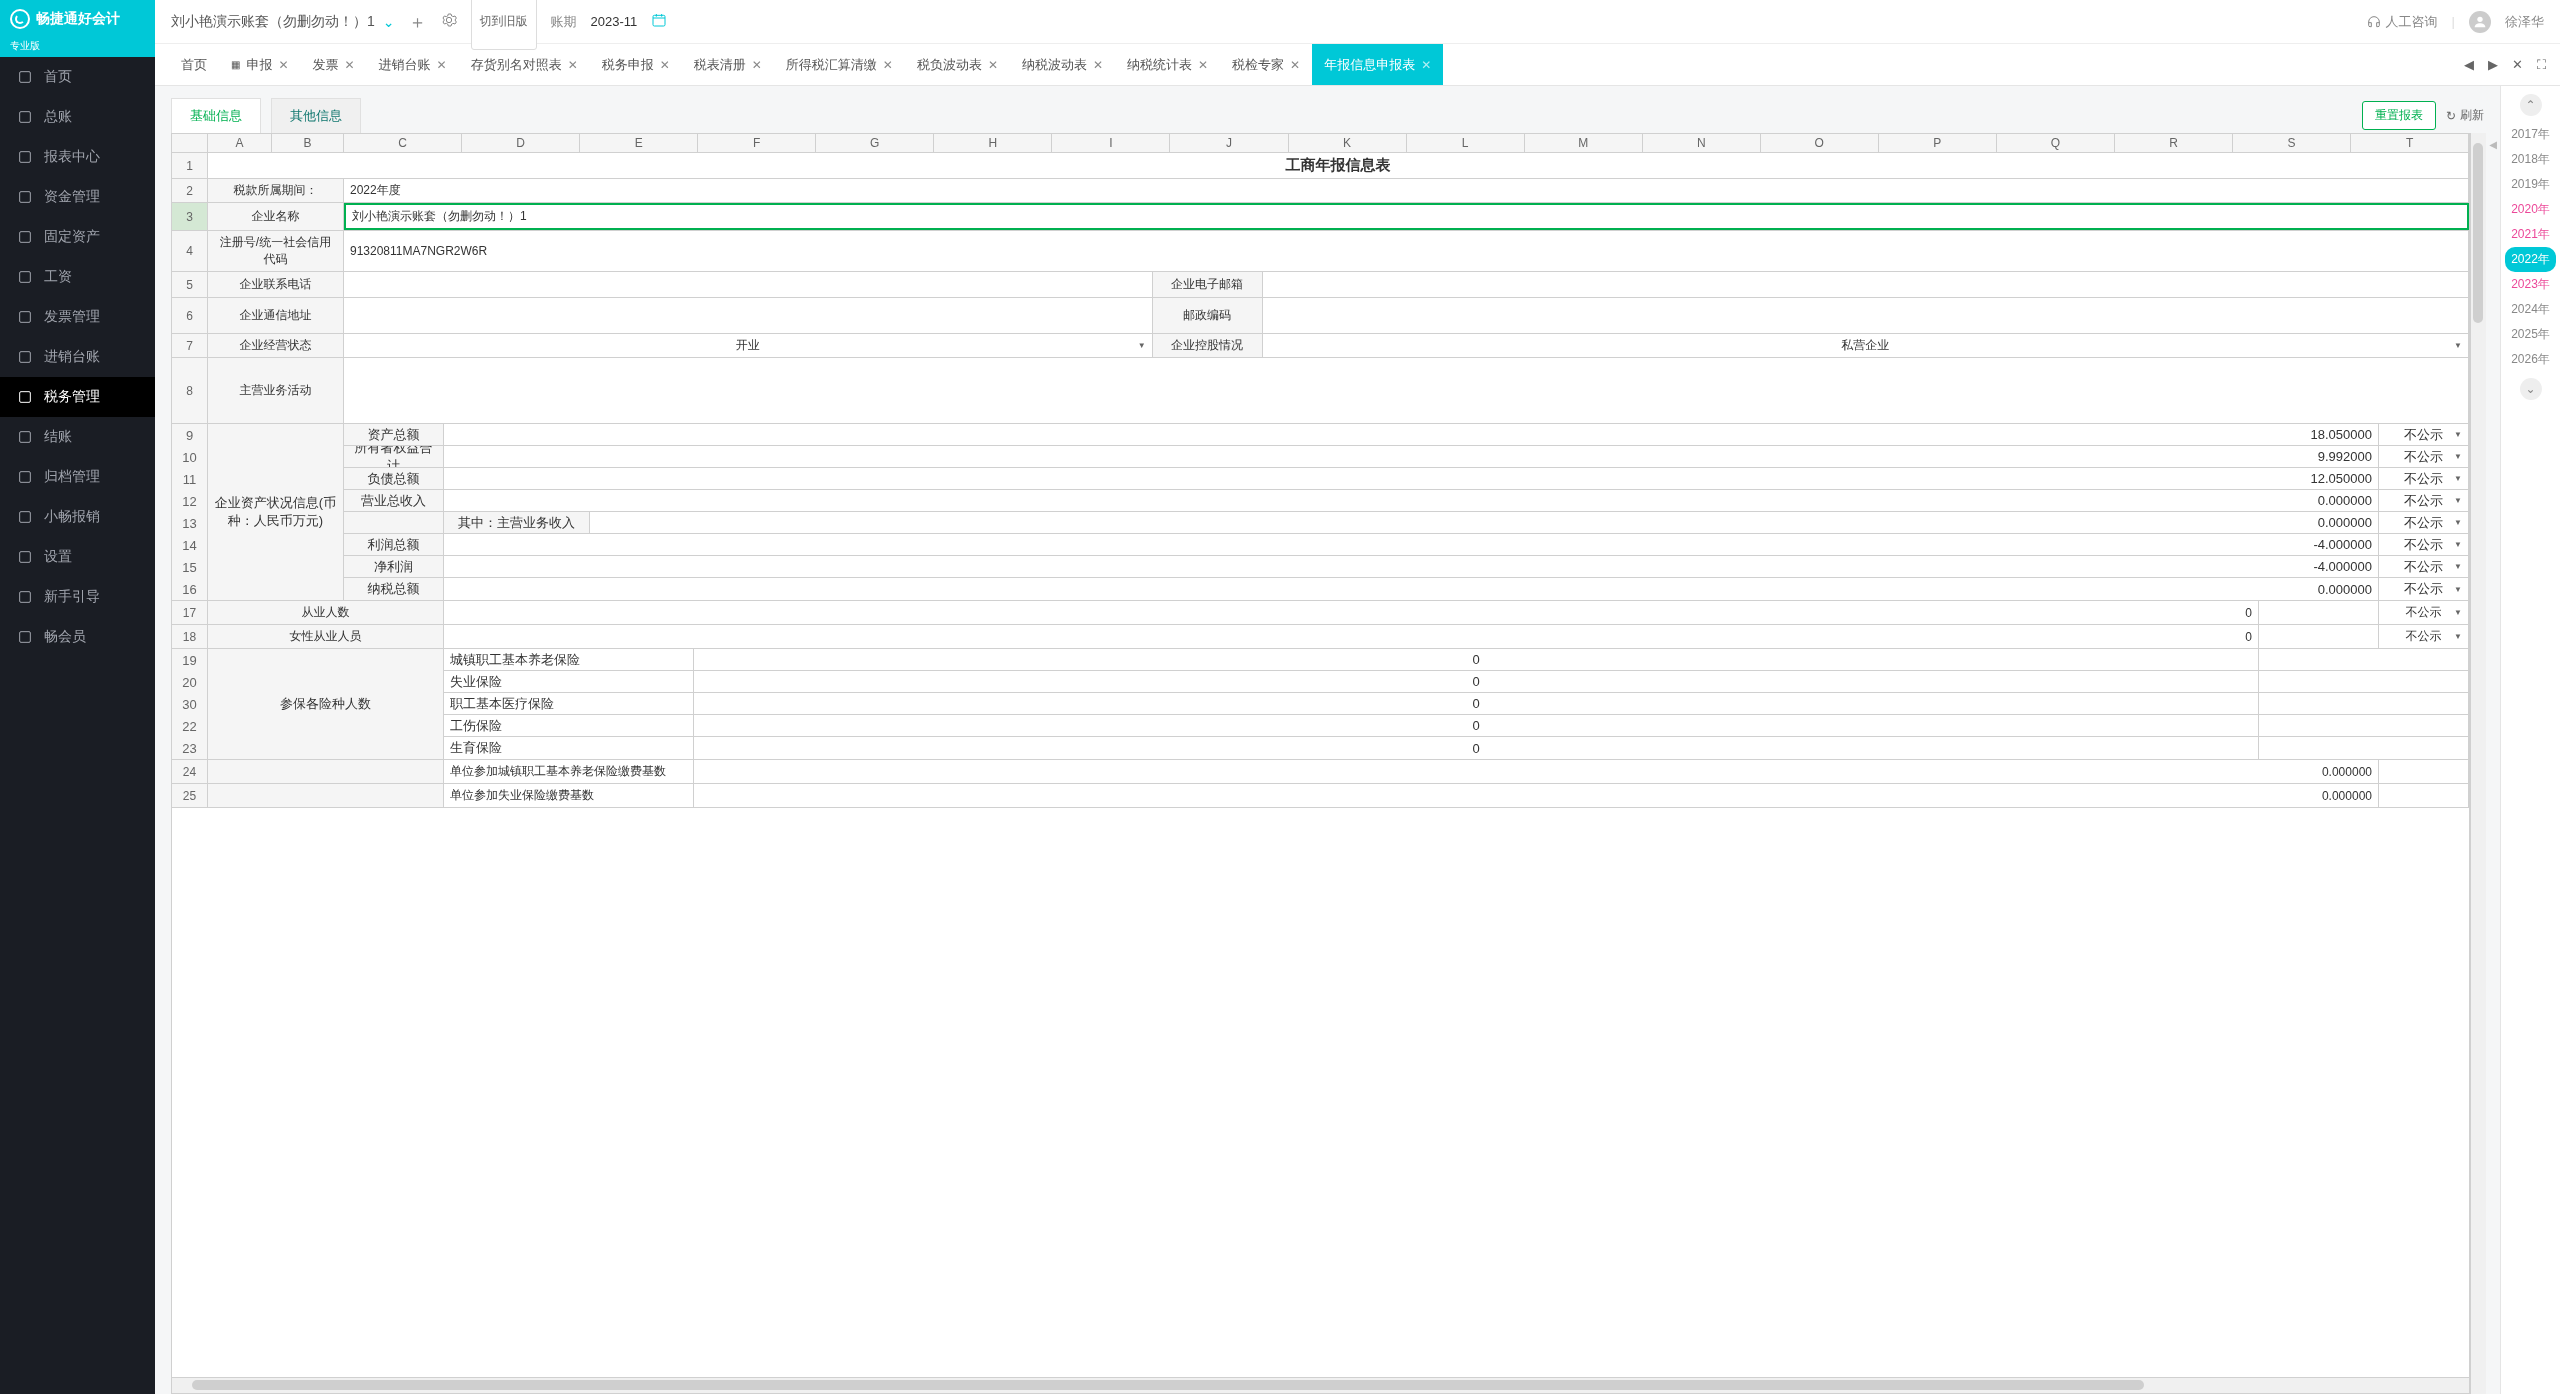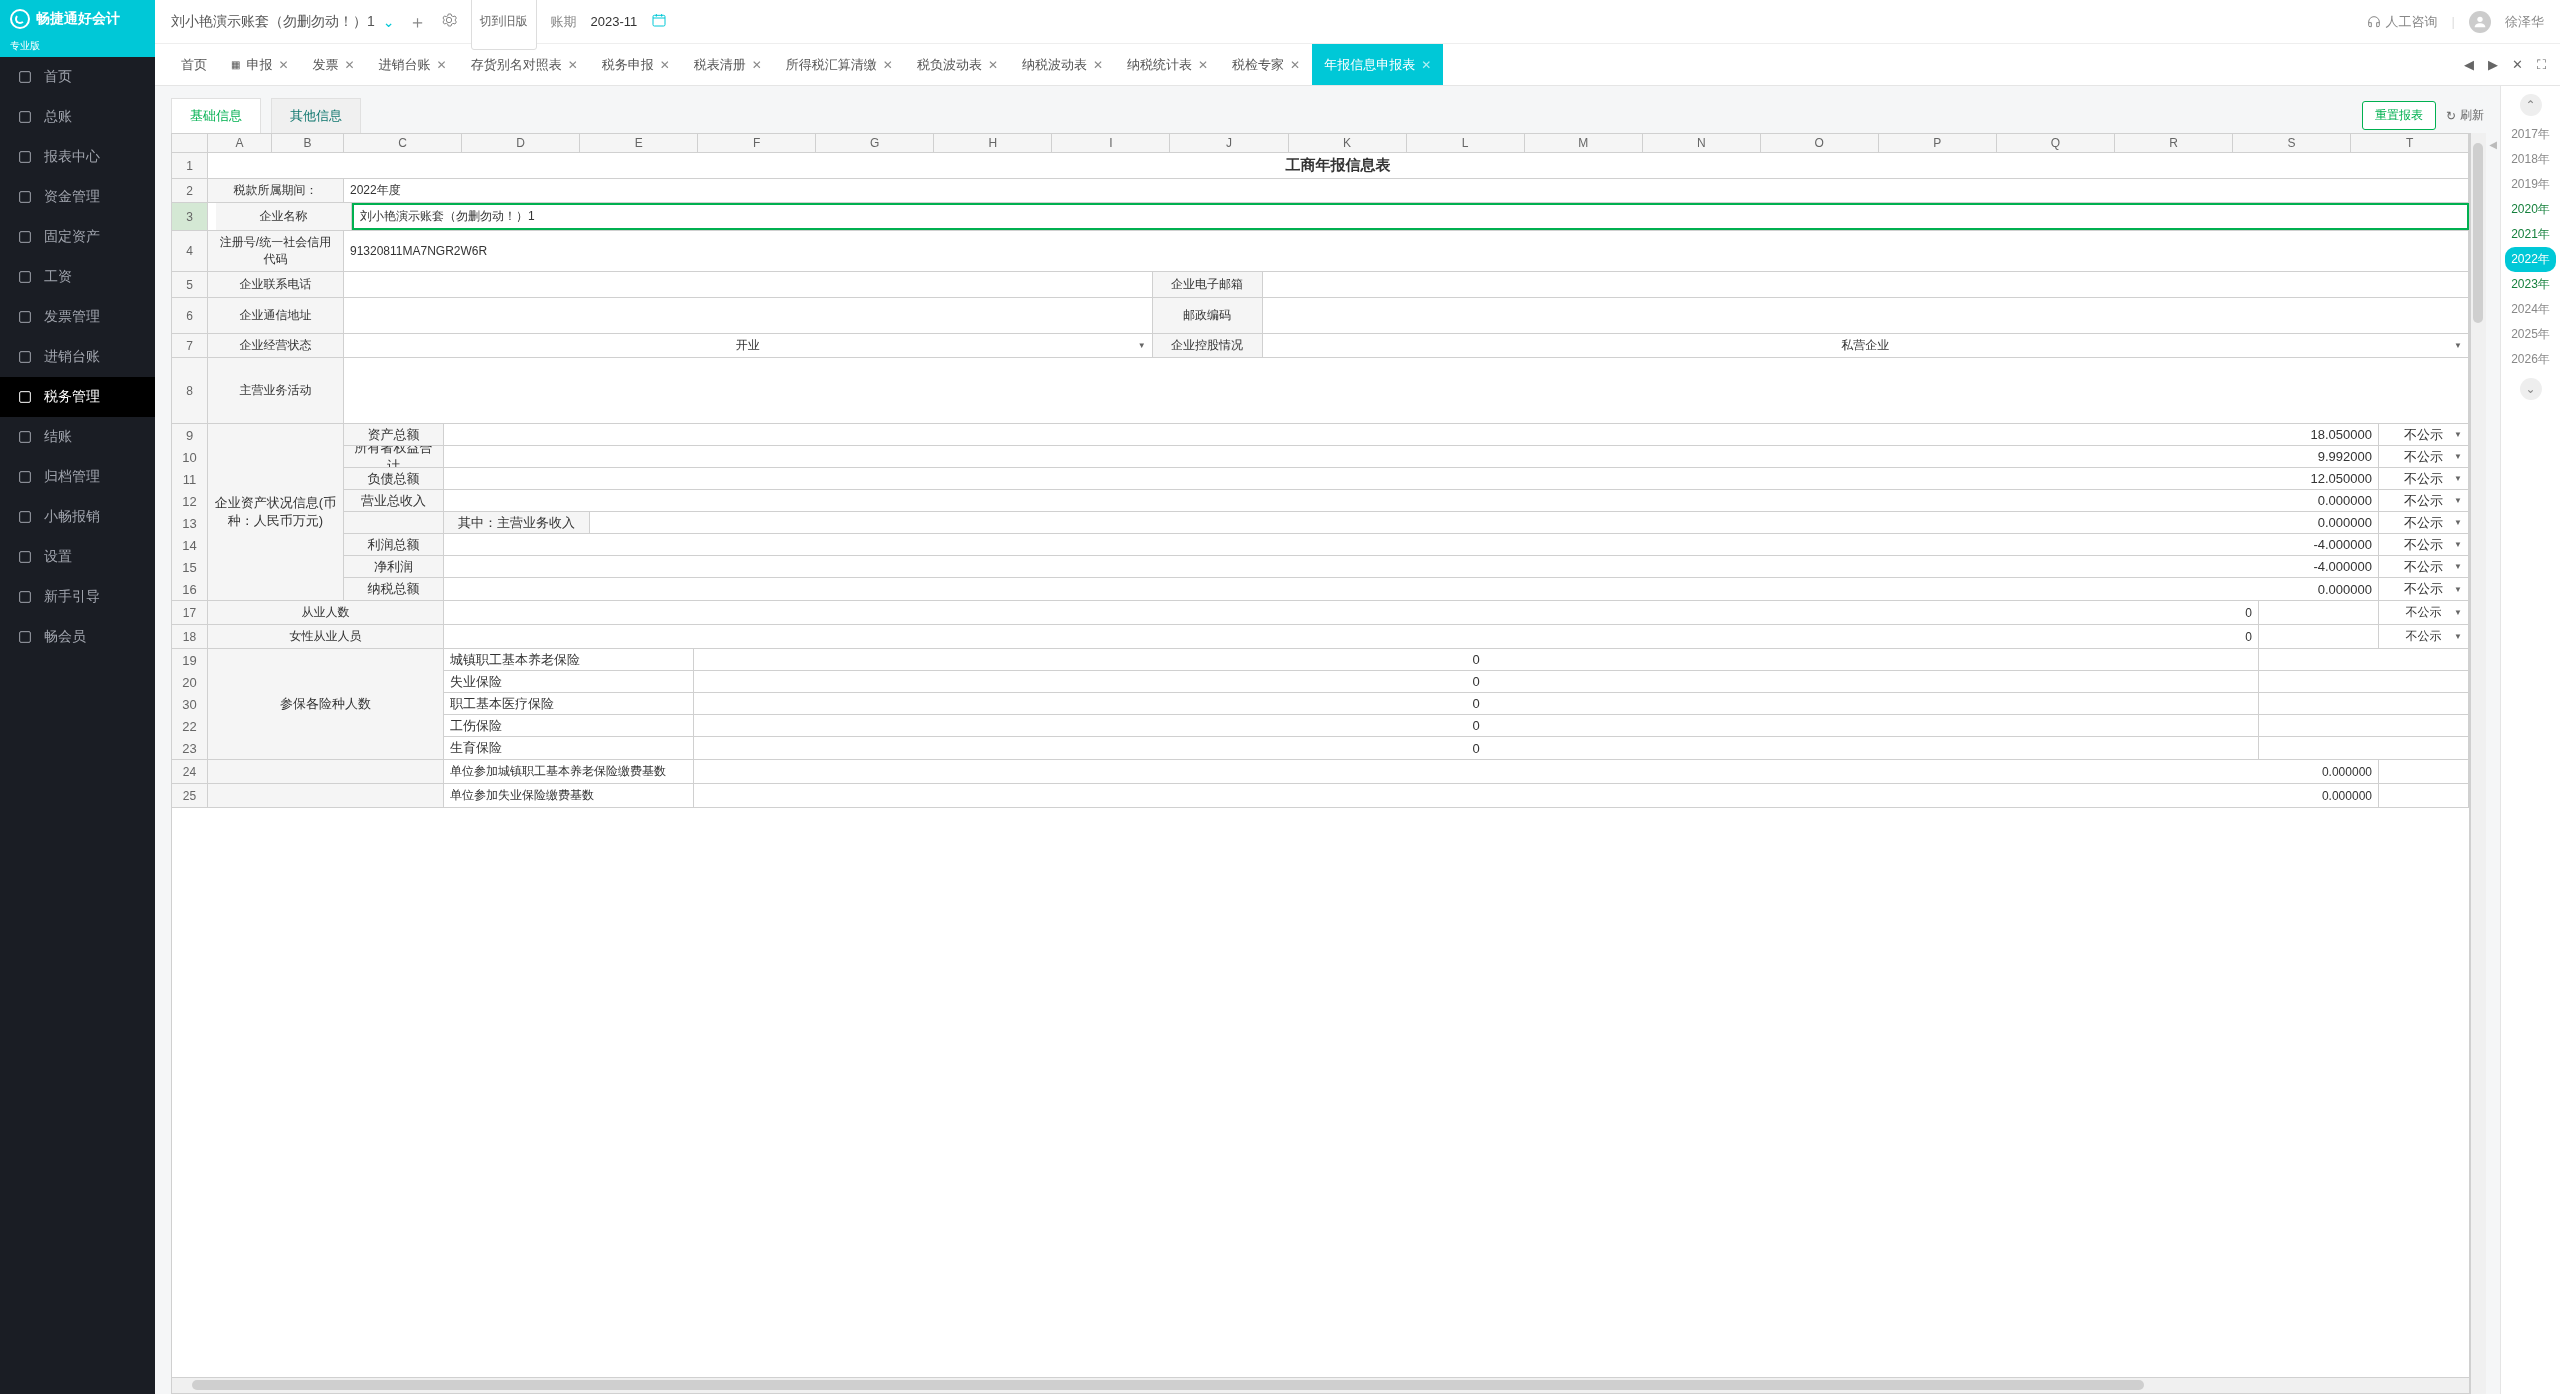--- a/index.html
+++ b/index.html
@@ -51,21 +51,21 @@
 .val-cell { background: #fff; }
 .num { justify-content: flex-end; }
 .drop { position: relative; }
 .drop::after { content: "▼"; position: absolute; right: 6px; font-size: 8px; color: #666; }
 .scroll-track { height: 16px; background: #f0f0f0; border-top: 1px solid #d0d0d0; position: relative; }
 .scroll-thumb { position: absolute; left: 20px; width: 85%; top: 2px; height: 10px; background: #cfcfcf; border-radius: 5px; }
 .year-panel { width: 60px; background: #fff; border-left: 1px solid #e5e5e5; display: flex; flex-direction: column; align-items: center; padding-top: 8px; gap: 6px; font-size: 12px; color: #888; }
 .year-panel .arrow { width: 22px; height: 22px; border-radius: 50%; background: #eee; display: flex; align-items: center; justify-content: center; cursor: pointer; }
 .year-item { padding: 4px 6px; cursor: pointer; border-radius: 10px; }
 .year-item.active { background: #00c8d7; color: #fff; }
-.year-item.enabled { color: #15803d; }
+.year-item.enabled { color: #ec4899; }
 .vscroll { width: 16px; background: #f0f0f0; border-left: 1px solid #d0d0d0; position: relative; }
 .vscroll-thumb { position: absolute; top: 10px; left: 2px; width: 10px; height: 180px; background: #cfcfcf; border-radius: 5px; }
 svg { width: 16px; height: 16px; fill: currentColor; }
 </style>
 </head>
 <body>
 
 <div class="app">
   <div class="sidebar">
     <div class="logo">
@@ -348,21 +348,21 @@
                 </div>
                 <div class="grow">
                   <div class="rownum">2</div>
                   <div class="cells" style="flex:1;display:flex;">
                     <div class="cell label-cell" style="flex:0 0 136px;">税款所属期间：</div>
                     <div class="cell val-cell " style="flex:1;">2022年度</div>
                   </div>
                 </div>
                 <div class="grow">
                   <div class="rownum active">3</div>
-                  <div class="cells" style="flex:1;display:flex;margin-left:8px;">
+                  <div class="cells" style="flex:1;display:flex;">
                     <div class="cell label-cell" style="flex:0 0 136px;">企业名称</div>
                     <div class="cell val-cell" style="flex:1;border:2px solid #00b050;">刘小艳演示账套（勿删勿动！）1</div>
                   </div>
                 </div>
                 <div class="grow">
                   <div class="rownum">4</div>
                   <div class="cells" style="flex:1;display:flex;">
                     <div class="cell label-cell" style="flex:0 0 136px;">注册号/统一社会信用代码</div>
                     <div class="cell val-cell " style="flex:1;">91320811MA7NGR2W6R</div>
                   </div>

